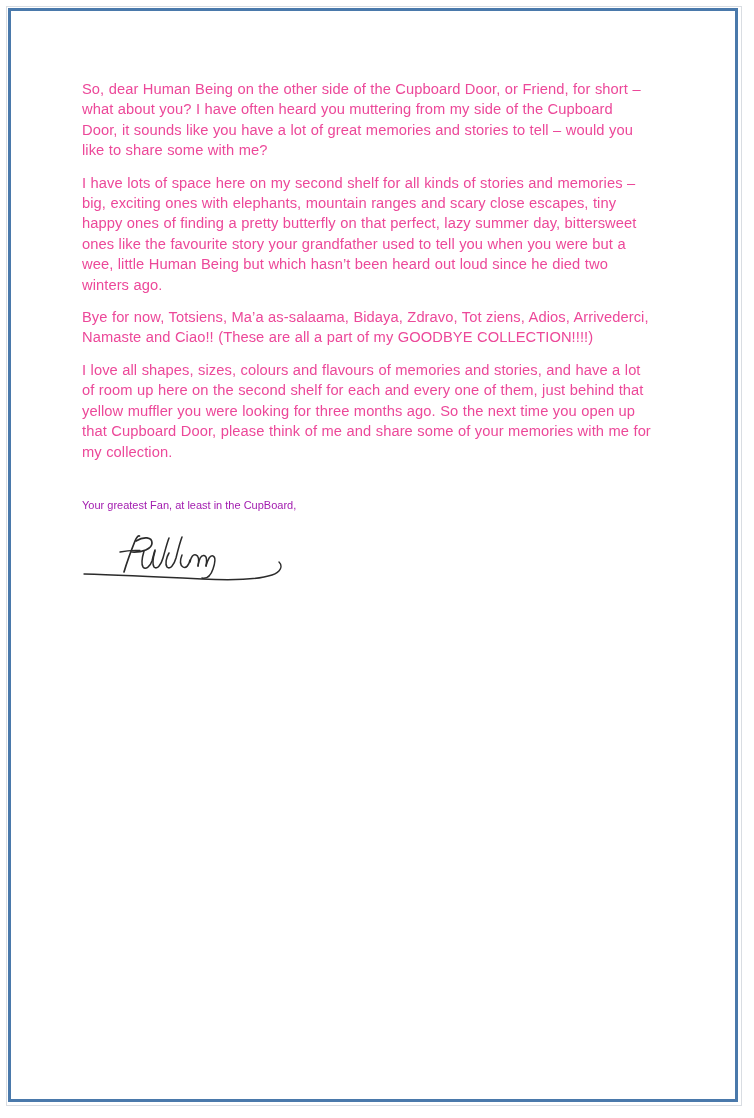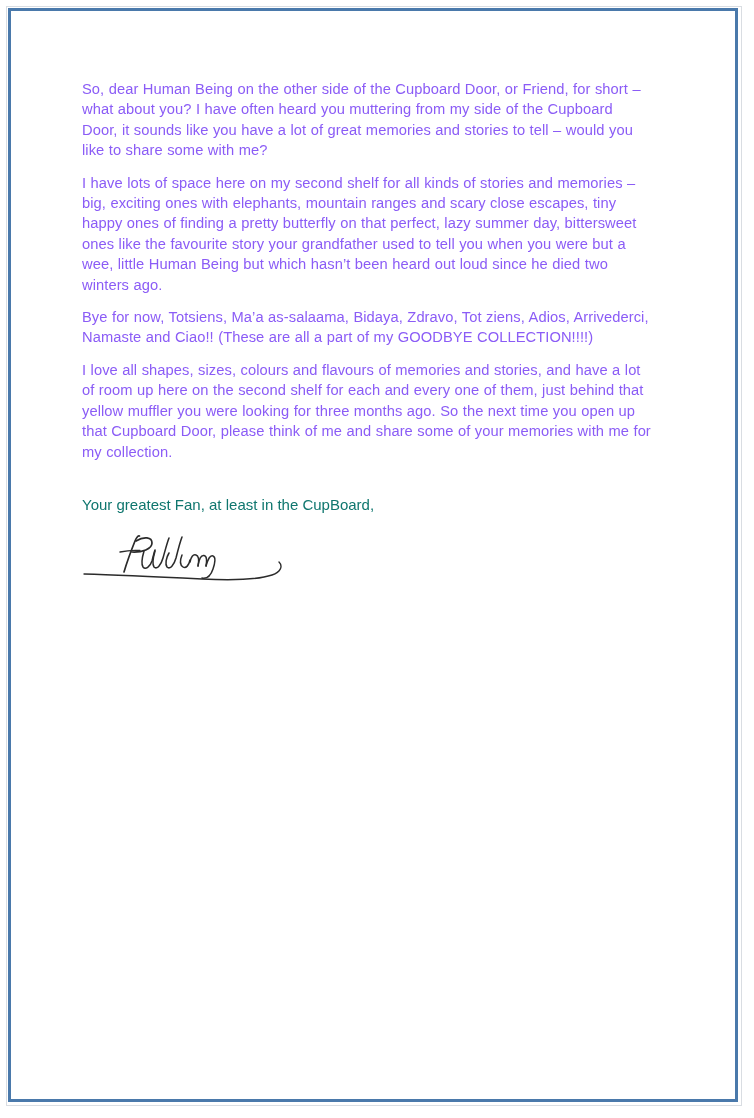--- a/index.html
+++ b/index.html
@@ -64,40 +64,40 @@
     position: absolute;
     left: 71px;
     top: 68px;
     width: 582px;
   }
 
   .para {
     margin: 0 12px 12px 0;
     font-size: 14.7px;
     line-height: 20.4px;
-    color: #8b5cf6;
+    color: #ec4899;
     text-align: left;
     letter-spacing: 0.005em;
     word-spacing: 0.02em;
   }
 
   .para:last-child {
     margin-bottom: 0;
   }
 
   
   .signoff-block {
     margin-top: 33px;
   }
 
   .signoff-line {
     margin: 0;
-    font-size: 15px;
+    font-size: 11px;
     line-height: 20.4px;
-    color: #0f766e;
+    color: #a21caf;
   }
 
   
   .signature-wrap {
     position: relative;
     margin-top: 14px;
     margin-left: 0px;
     width: 230px;
     height: 60px;
   }

